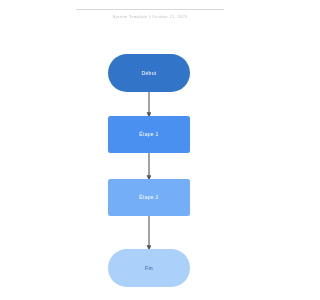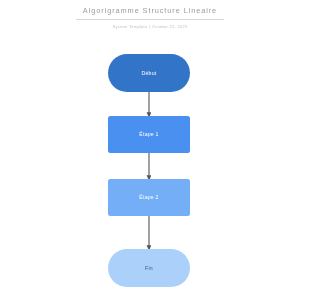--- a/index.html
+++ b/index.html
@@ -67,21 +67,20 @@
     letter-spacing: 0.2px;
   }
   .node-label.dark {
     fill: #2f5f96;
   }
 </style>
 </head>
 <body>
 
 <div class="header">
-  <div class="doc-title">Algorigramme Structure Lineaire</div>
   <div class="title-rule"></div>
   <div class="doc-subtitle">System Template  |  October 21, 2025</div>
 </div>
 
 <div class="flow">
   <svg width="300" height="255" viewBox="0 0 300 255" xmlns="http://www.w3.org/2000/svg">
 
     <defs>
       <marker id="arrowhead" markerWidth="5" markerHeight="5" refX="2.6" refY="2.2" orient="auto">
         <path d="M 0 0 L 5 2.2 L 0 4.4 z" fill="#555555"></path>

